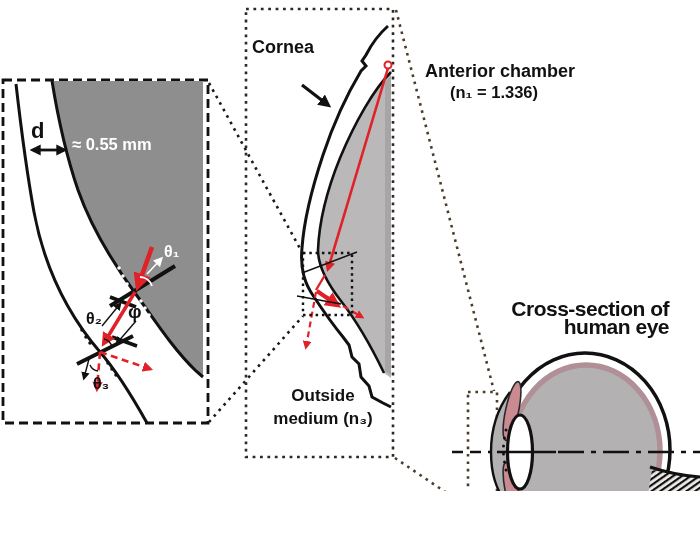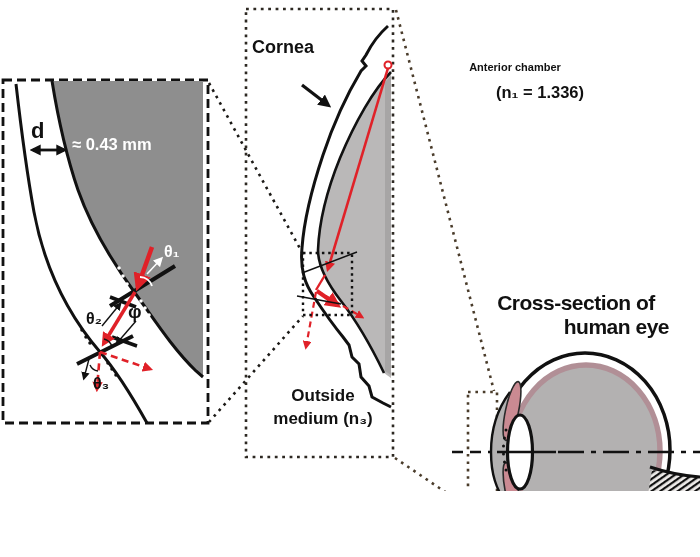--- a/index.html
+++ b/index.html
@@ -5,25 +5,25 @@
   html,body{margin:0;padding:0;background:#fff;}
   .stage{
     position:relative;width:700px;height:491px;background:#ffffff;overflow:hidden;
     font-family:"Liberation Sans","DejaVu Sans",sans-serif;
   }
   .stage svg{position:absolute;left:0;top:0;}
   .lbl{position:absolute;font-weight:bold;color:#111;white-space:nowrap;line-height:1.2;}
   .white{color:#ffffff;}
   .cornea1{left:252px;top:37px;font-size:18px;}
   .cornea2{left:250px;top:59px;font-size:16.5px;}
-  .anterior1{left:425px;top:61px;width:180px;font-size:11px;text-align:center;}
-  .anterior2{left:450px;top:83px;width:180px;font-size:16.5px;text-align:center;}
+  .anterior1{left:425px;top:61px;width:180px;font-size:18px;}
+  .anterior2{left:404px;top:83px;width:180px;font-size:16.5px;text-align:center;}
   .outside1{left:262px;top:386px;width:122px;font-size:17px;text-align:center;}
   .outside2{left:255px;top:409px;width:136px;font-size:17px;text-align:center;}
-  .title1{left:483px;top:290px;width:186px;font-size:21px;text-align:center;letter-spacing:-0.5px;}
+  .title1{left:483px;top:296px;width:186px;font-size:21px;text-align:right;letter-spacing:-0.5px;}
   .title2{left:483px;top:314px;width:186px;font-size:21px;text-align:right;letter-spacing:-0.5px;}
   .dlab{left:31px;top:118px;font-size:22px;}
   .approx{left:72px;top:135px;font-size:16.5px;}
   .t1{left:164px;top:242px;font-size:16px;}
   .t2{left:86px;top:309px;font-size:16px;text-align:right;}
   .phi{left:128px;top:301px;font-size:19px;}
   .t3{left:73px;top:374px;font-size:16px;margin-left:20px;}
 </style>
 </head>
 <body>
@@ -164,18 +164,18 @@
   </svg>
 
   <div class="lbl cornea1">Cornea</div>
   <div class="lbl anterior1">Anterior chamber</div>
   <div class="lbl anterior2">(n₁ = 1.336)</div>
   <div class="lbl outside2">medium (n₃)</div>
   <div class="lbl outside1">Outside</div>
   <div class="lbl title1">Cross-section of</div>
   <div class="lbl title2">human eye</div>
   <div class="lbl dlab">d</div>
-  <div class="lbl approx white">≈ 0.43 mm</div>
+  <div class="lbl approx white">≈ 0.55 mm</div>
   <div class="lbl t1 white">θ₁</div>
   <div class="lbl t2">θ₂</div>
   <div class="lbl phi">φ</div>
   <div class="lbl t3">θ₃</div>
 </div>
 
 </body></html>

